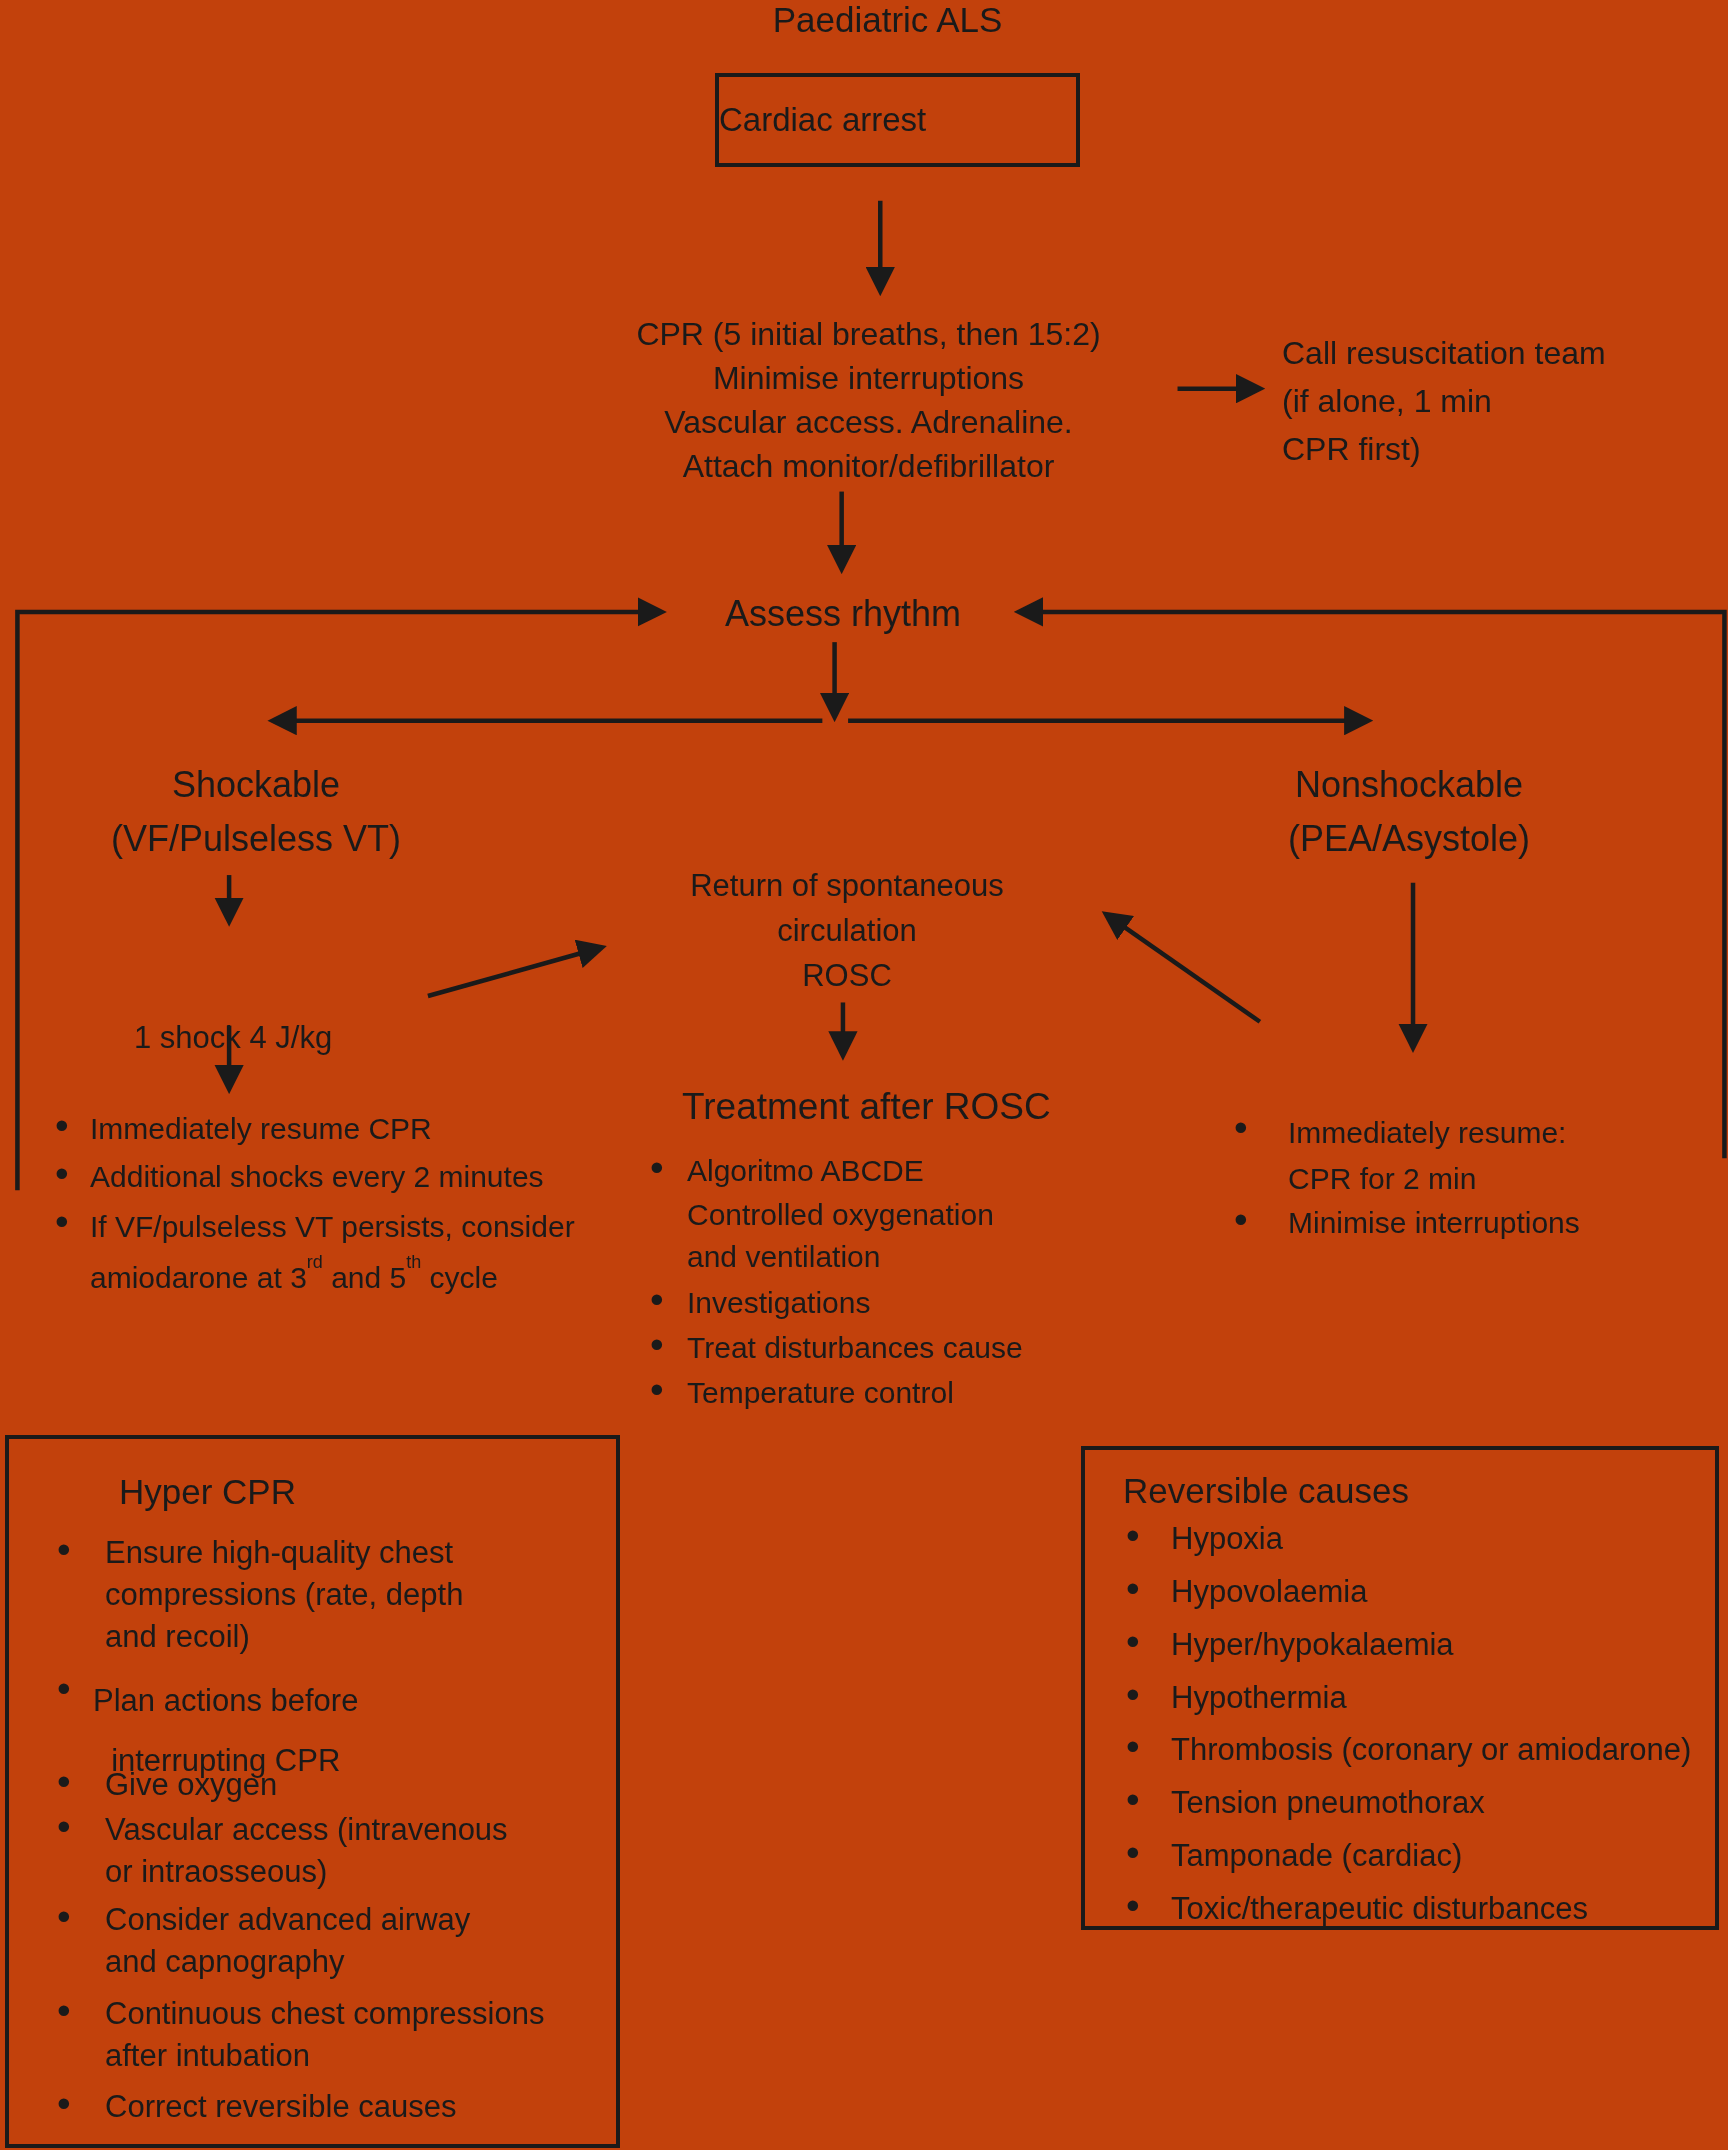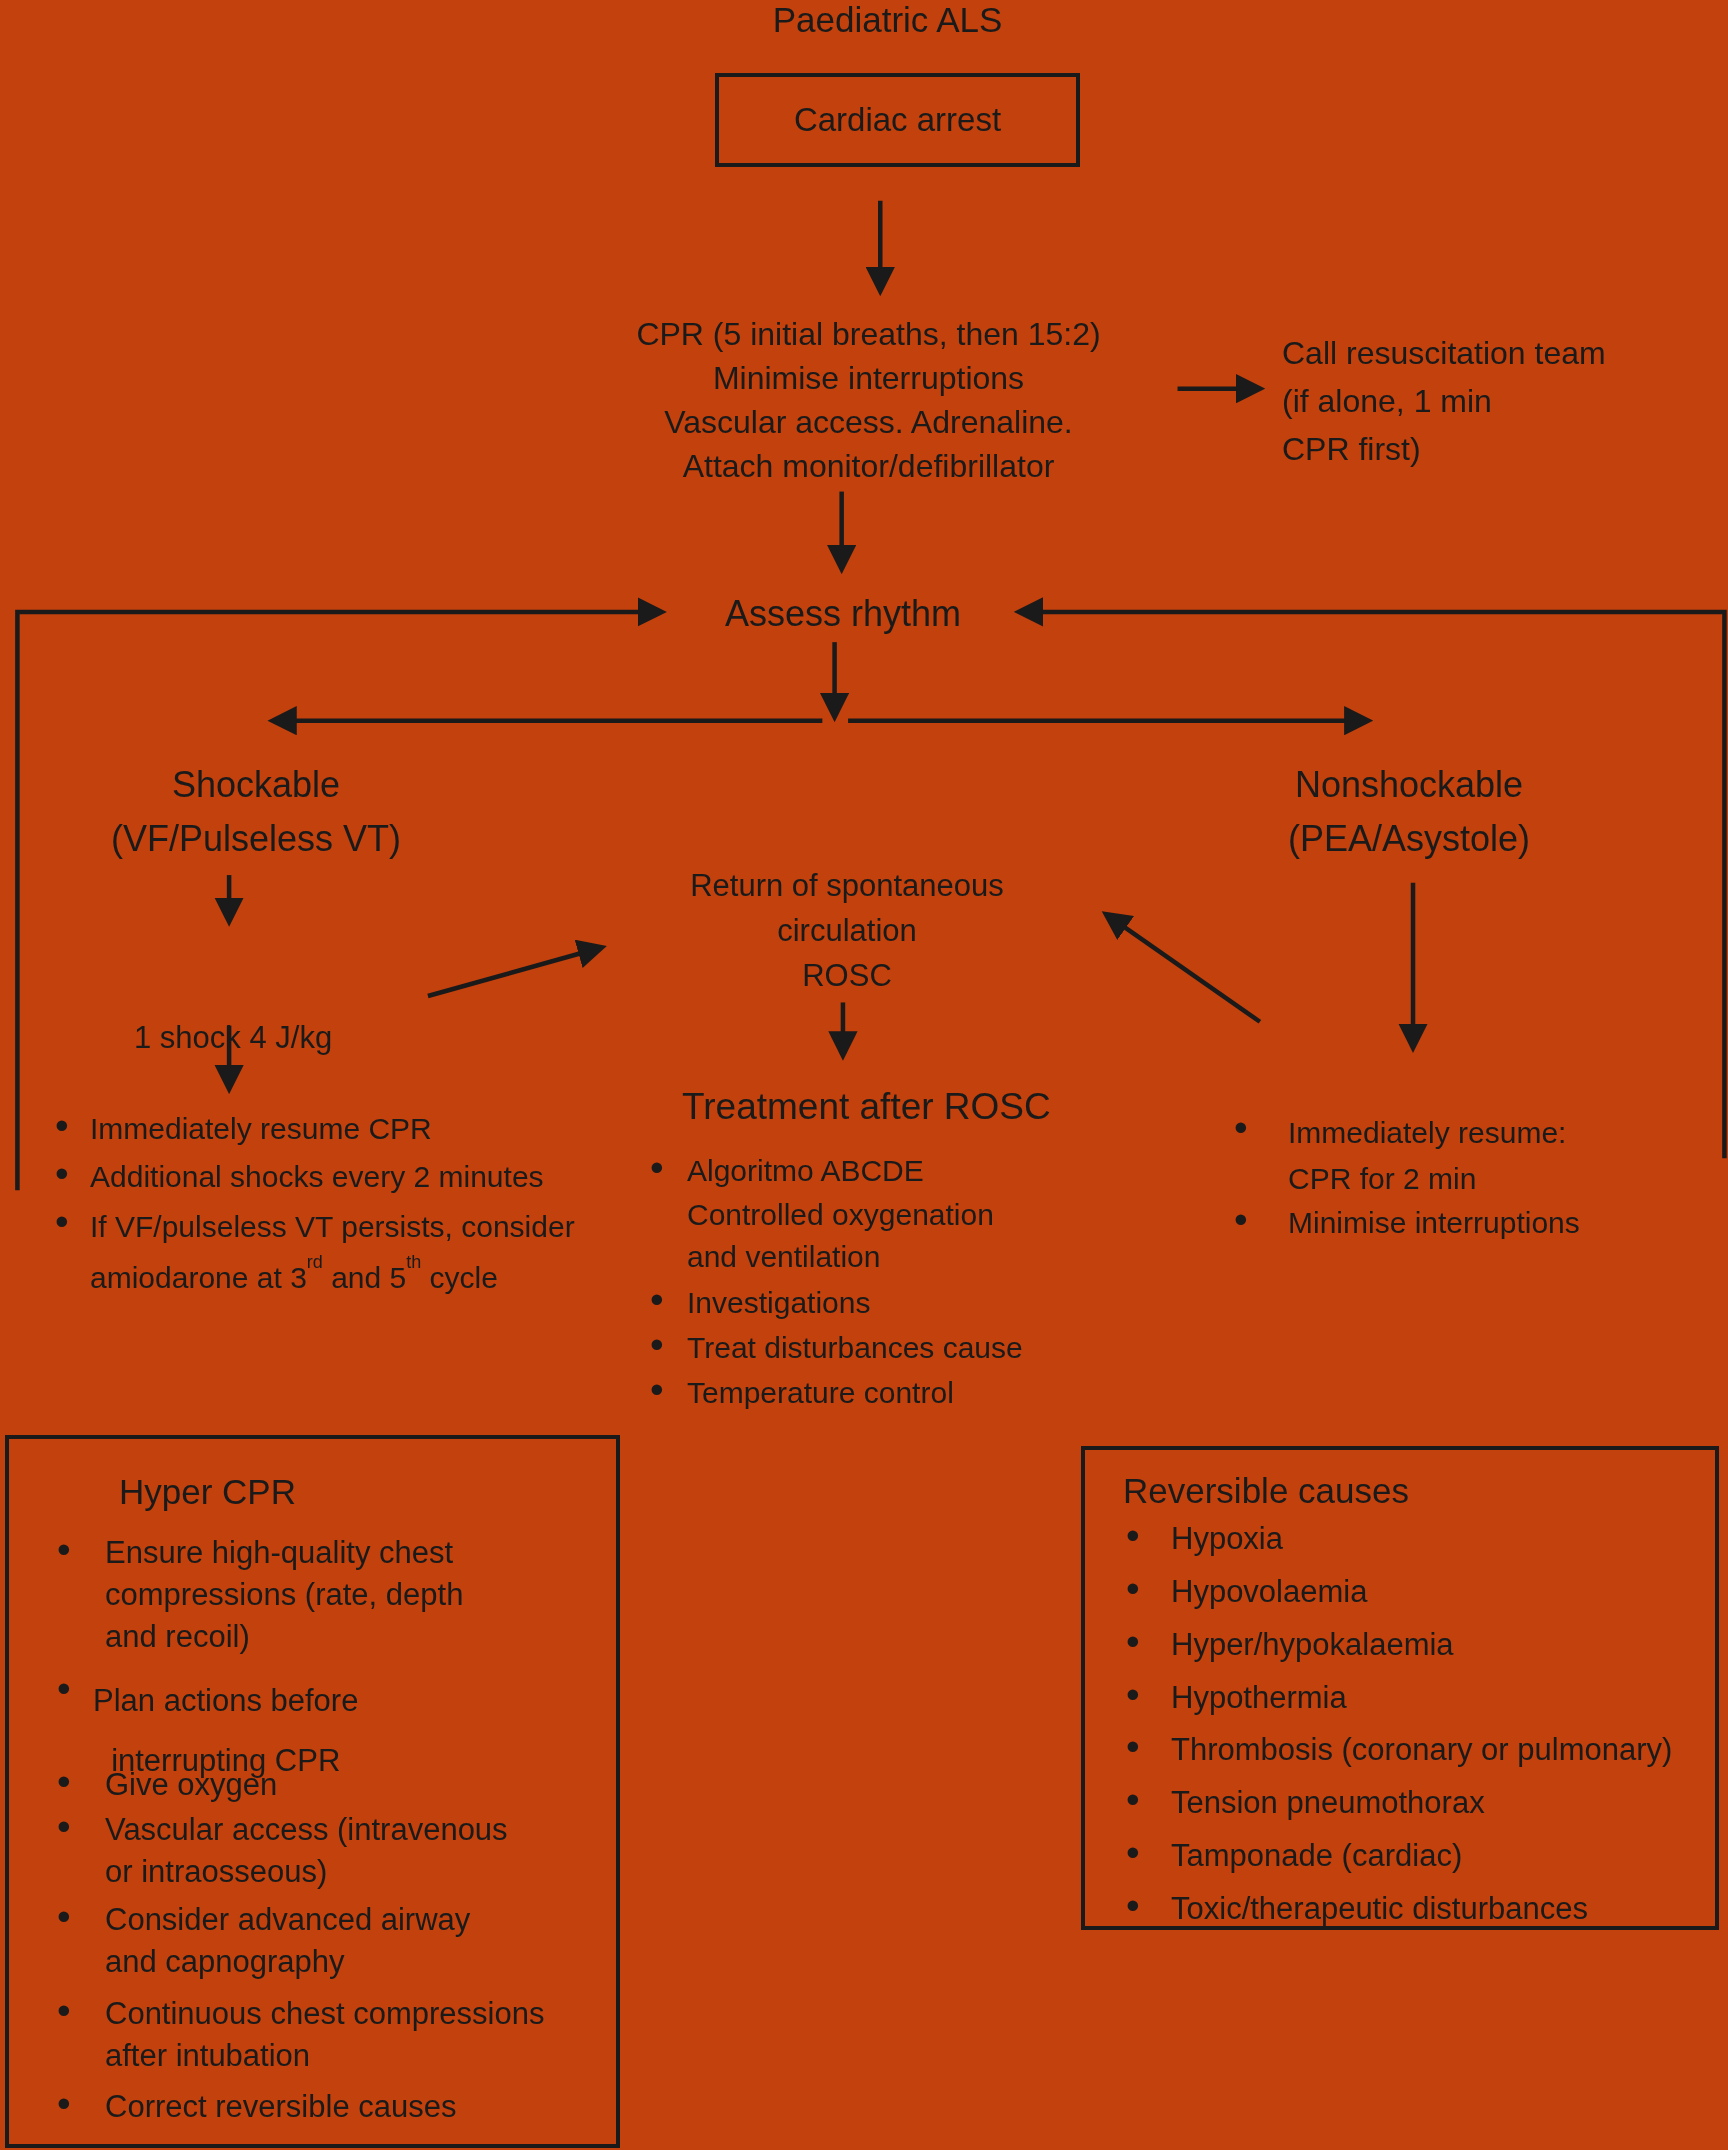--- a/index.html
+++ b/index.html
@@ -12,21 +12,21 @@
     color:#1a1a1a;
     overflow:hidden;
   }
   .abs{position:absolute;}
   .ml{white-space:pre-line;}
   .center{text-align:center;}
   svg.overlay{position:absolute;left:0;top:0;}
   .box{
     border:4.5px solid #1a1a1a;
     box-sizing:border-box;
-    display:flex;align-items:center;justify-content:center;
+    display:flex;align-items:center;
   }
   .hdr{font-size:36px;line-height:41px;}
   .body-txt{font-size:30px;line-height:41px;}
   .box-txt{font-size:31px;line-height:41px;}
   .li{position:absolute;}
   .li .dot{position:absolute;left:0;top:-2.6px;font-size:39px;line-height:41px;}
   .li .txt{display:block;}
   sup.sp{font-size:60%;position:relative;top:-0.5em;}
 </style>
 </head>
@@ -185,21 +185,21 @@
   <div class="li" style="left:1126px;top:1624px;">
     <span class="dot">•</span>
     <span class="txt box-txt" style="margin-left:45px;">Hyper/hypokalaemia</span>
   </div>
   <div class="li" style="left:1126px;top:1677px;">
     <span class="dot">•</span>
     <span class="txt box-txt" style="margin-left:45px;">Hypothermia</span>
   </div>
   <div class="li" style="left:1126px;top:1729px;">
     <span class="dot">•</span>
-    <span class="txt box-txt" style="margin-left:45px;">Thrombosis (coronary or pulmonary)</span>
+    <span class="txt box-txt" style="margin-left:45px;">Thrombosis (coronary or amiodarone)</span>
   </div>
   <div class="li" style="left:1126px;top:1782px;">
     <span class="dot">•</span>
     <span class="txt box-txt" style="margin-left:45px;text-align:center;">Tension pneumothorax</span>
   </div>
   <div class="li" style="left:1126px;top:1835px;">
     <span class="dot">•</span>
     <span class="txt box-txt" style="margin-left:45px;">Tamponade (cardiac)</span>
   </div>
   <div class="li" style="left:1126px;top:1888px;">

